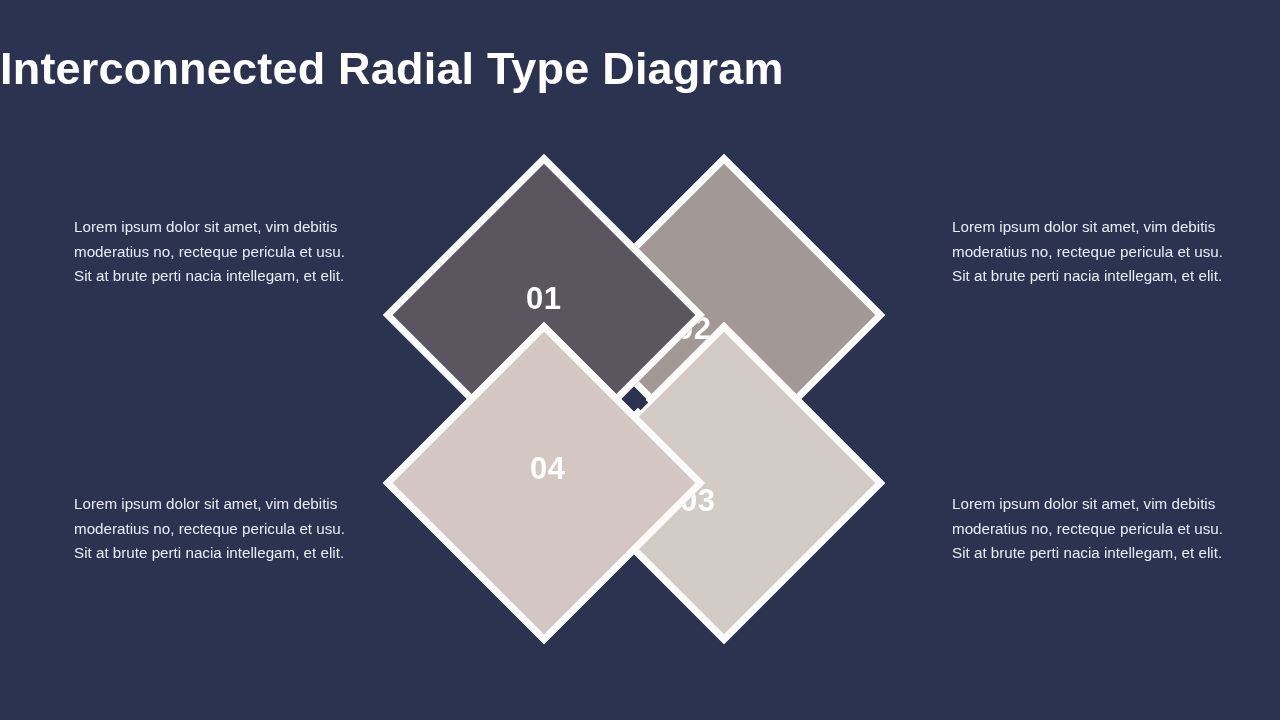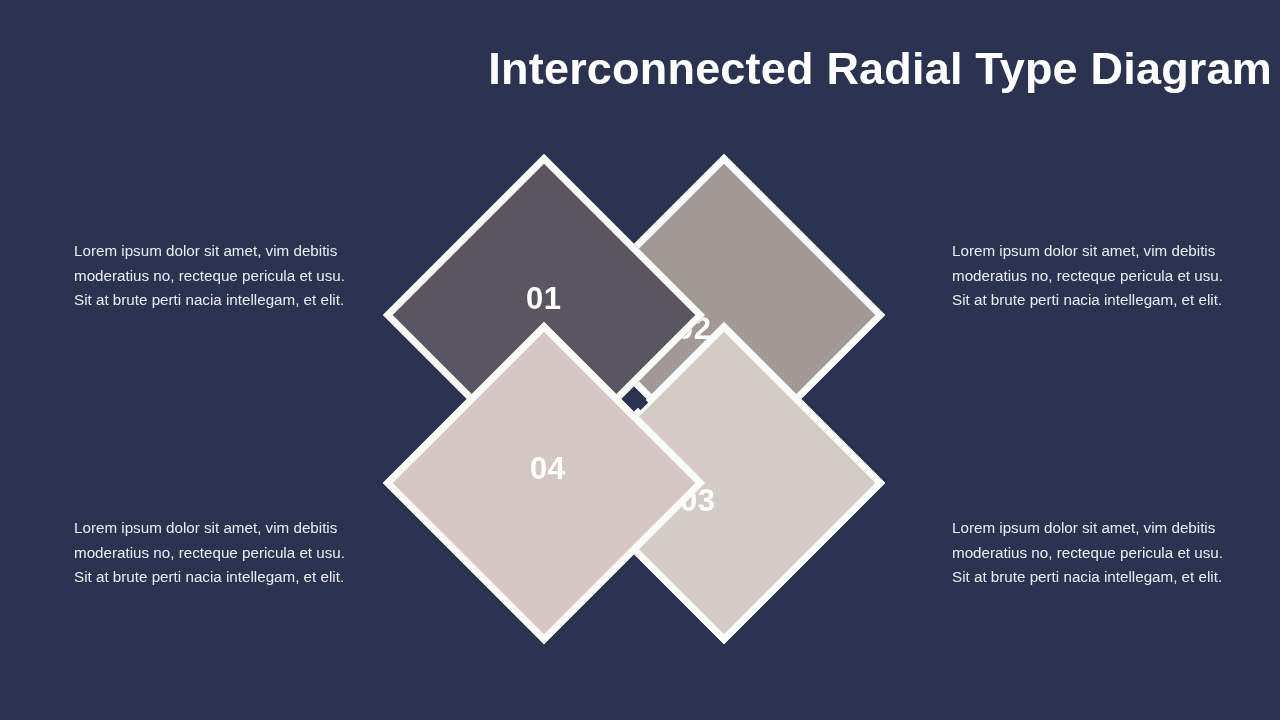--- a/index.html
+++ b/index.html
@@ -23,38 +23,37 @@
     height: 720px;
     background: #2b3350;
   }
 
   
   #page-title {
     position: absolute;
     left: 0;
     top: 44px;
     width: 1272px;
-    text-align: right;
+    text-align: left;
     color: #ffffff;
     font-size: 45px;
     font-weight: bold;
     letter-spacing: 0.2px;
     line-height: 1.12;
     white-space: nowrap;
   }
 
   
   .desc {
     position: absolute;
     width: 272px;
     color: #e9ecf3;
     font-size: 15.2px;
     line-height: 1.62;
     font-weight: normal;
-    margin-top: 24px;
   }
   #desc-01 { left: 74px;  top: 215px; }
   #desc-04 { left: 74px;  top: 492px; }
   #desc-02 { left: 952px; top: 215px; }
   #desc-03 { left: 952px; top: 492px; }
 
   
   #diagram {
     position: absolute;
     left: 380px;

